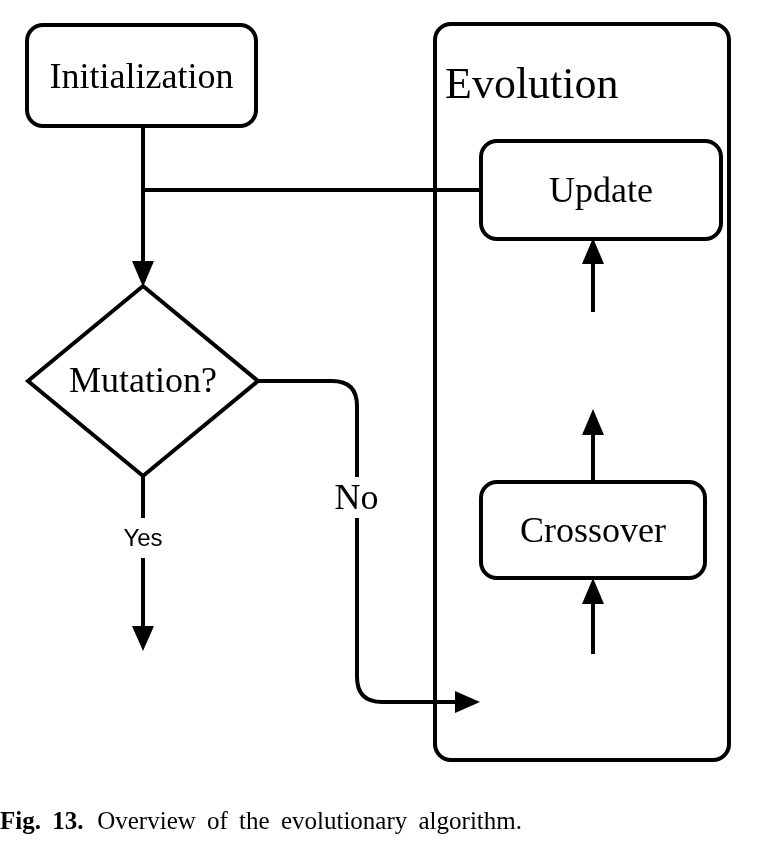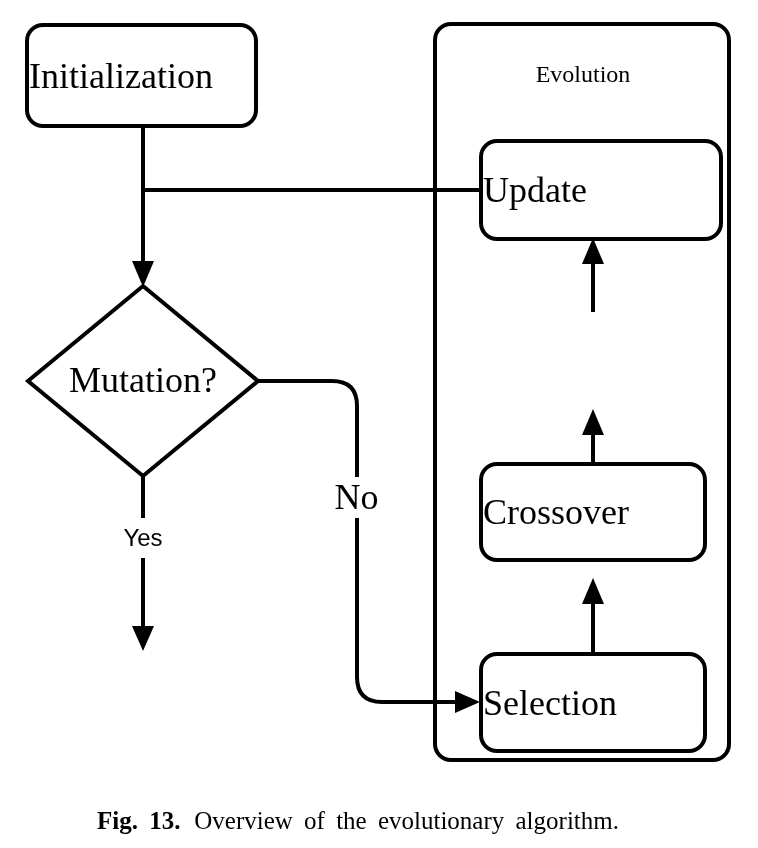--- a/index.html
+++ b/index.html
@@ -20,43 +20,42 @@
   }
   .wires{
     position:absolute; left:0; top:0;
   }
   .node{
     position:absolute;
     box-sizing:border-box;
     border:4px solid var(--line);
     border-radius:18px;
     background:var(--fill);
-    display:flex; align-items:center; 
+    display:flex; align-items:center; justify-content:center;
     font-size:36px; color:var(--text);
     line-height:1;
   }
   .group{
     position:absolute;
     box-sizing:border-box;
     border:4px solid var(--line);
     border-radius:18px;
     background:transparent;
   }
   .group-title{
     position:absolute;
-    left:2px; right:0; top:36px;
-    text-align:center;
-    font-size:24px; color:var(--text);
+    left:8px; right:0; top:36px;
+    font-size:44px; color:var(--text);
     line-height:1;
   }
   #initialization{ left:25px;  top:23px;  width:233px; height:105px; }
   #evolution     { left:433px; top:22px;  width:298px; height:740px; }
   #update        { left:479px; top:139px; width:244px; height:102px; }
   #mutation      { left:479px; top:310px; width:228px; height:101px; }
-  #crossover     { left:479px; top:462px; width:228px; height:100px; }
+  #crossover     { left:479px; top:480px; width:228px; height:100px; }
   #selection     { left:479px; top:652px; width:228px; height:101px; }
   #termination   { left:25px;  top:652px; width:233px; height:105px; }
 
   .diamond-label{
     position:absolute;
     left:53px; top:362px; width:180px;
     text-align:center;
     font-size:36px; color:var(--text);
     line-height:1;
   }
@@ -73,21 +72,20 @@
     font-size:24px;
   }
   #no-label{
     left:328px; top:477px; width:57px; height:41px;
     line-height:41px;
     font-size:36px;
   }
   .caption{
     position:absolute;
     left:0; top:805px; width:716px;
-    text-align:center;
     font-size:25px; color:var(--text);
     word-spacing:0.2em;
     line-height:1.3;
   }
   .caption b{ margin-right:0.55em; }
 </style>
 </head>
 <body>
 
 <div class="stage">
@@ -123,23 +121,20 @@
 
   <div class="node" id="update">
     <span>Update</span>
   </div>
 
 
   <div class="node" id="crossover">
     <span>Crossover</span>
   </div>
 
-  <div class="node" id="selection">
-    <span>Selection</span>
-  </div>
 
 
   <div class="diamond-label">Mutation?</div>
 
   <div class="wire-label" id="yes-label">Yes</div>
 
   <div class="wire-label" id="no-label">No</div>
 
   <div class="caption">
     <b>Fig. 13.</b><span>Overview of the evolutionary algorithm.</span>

